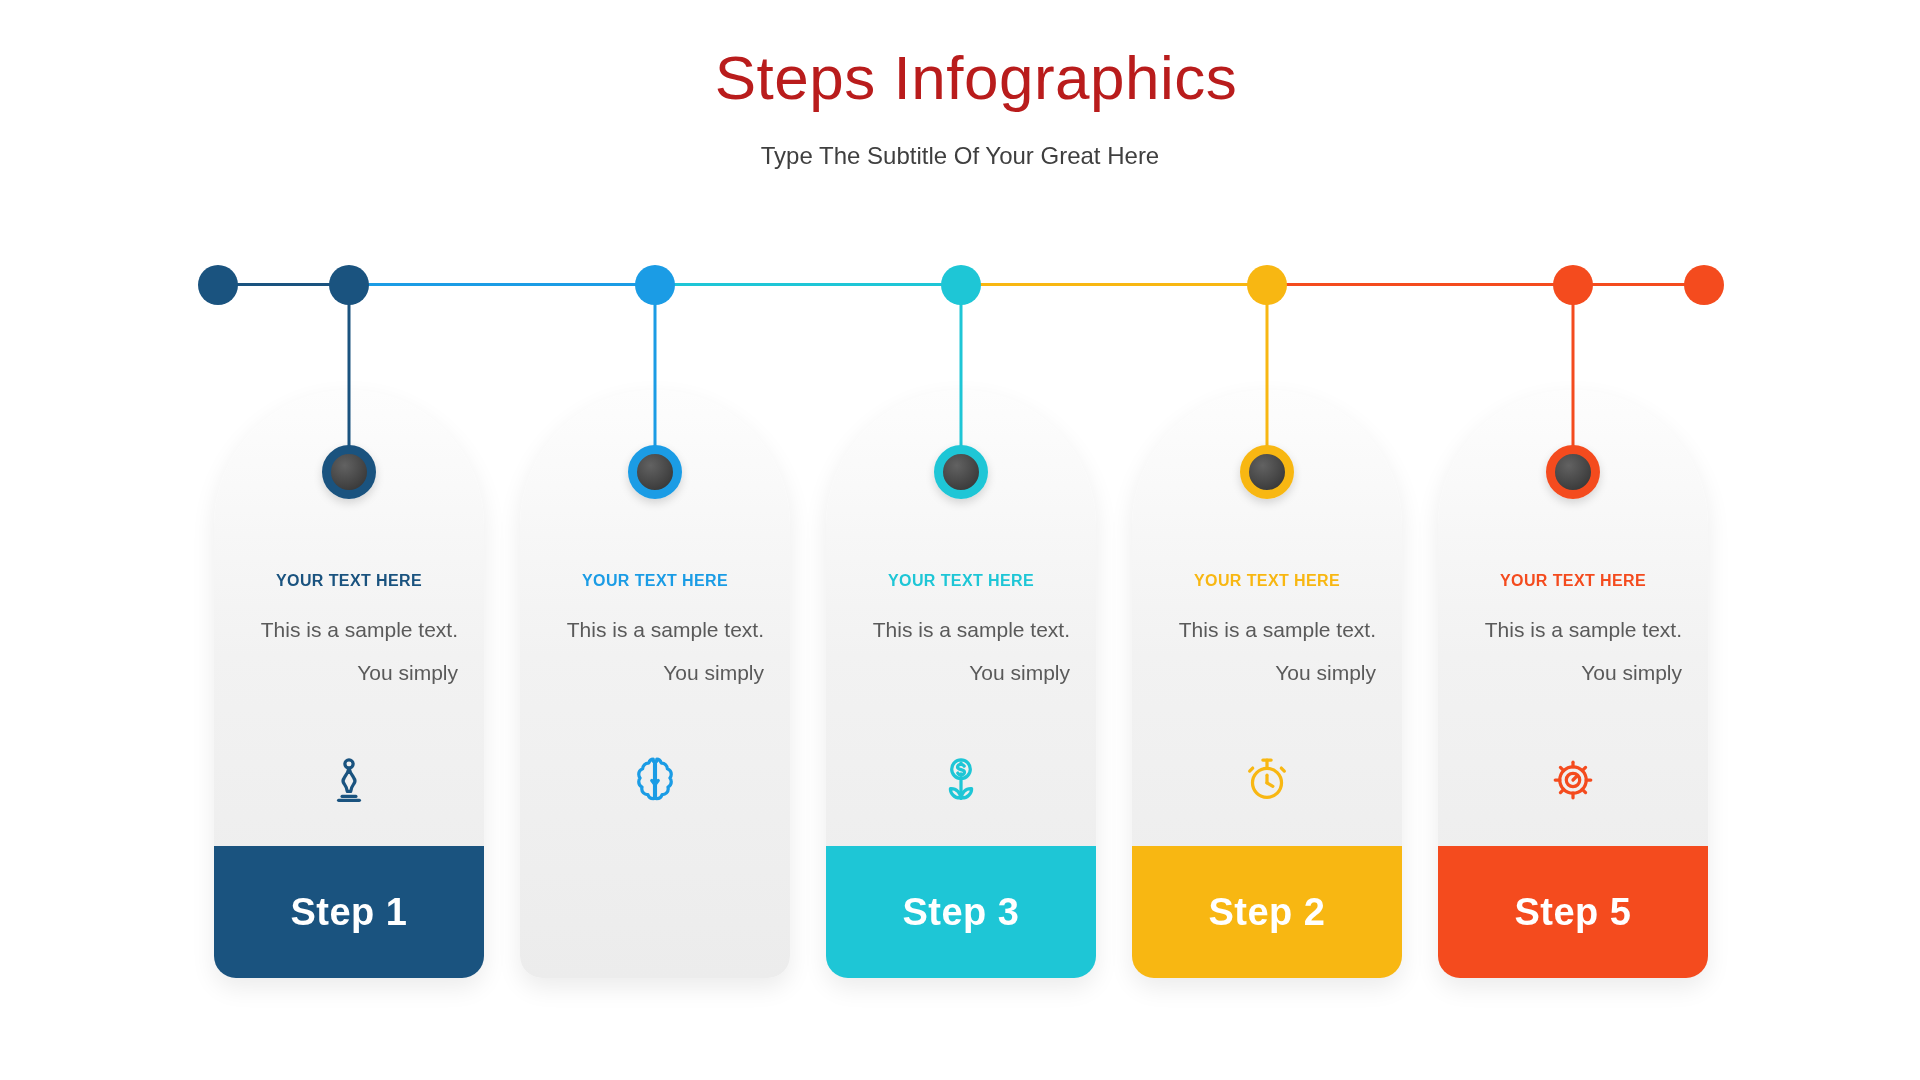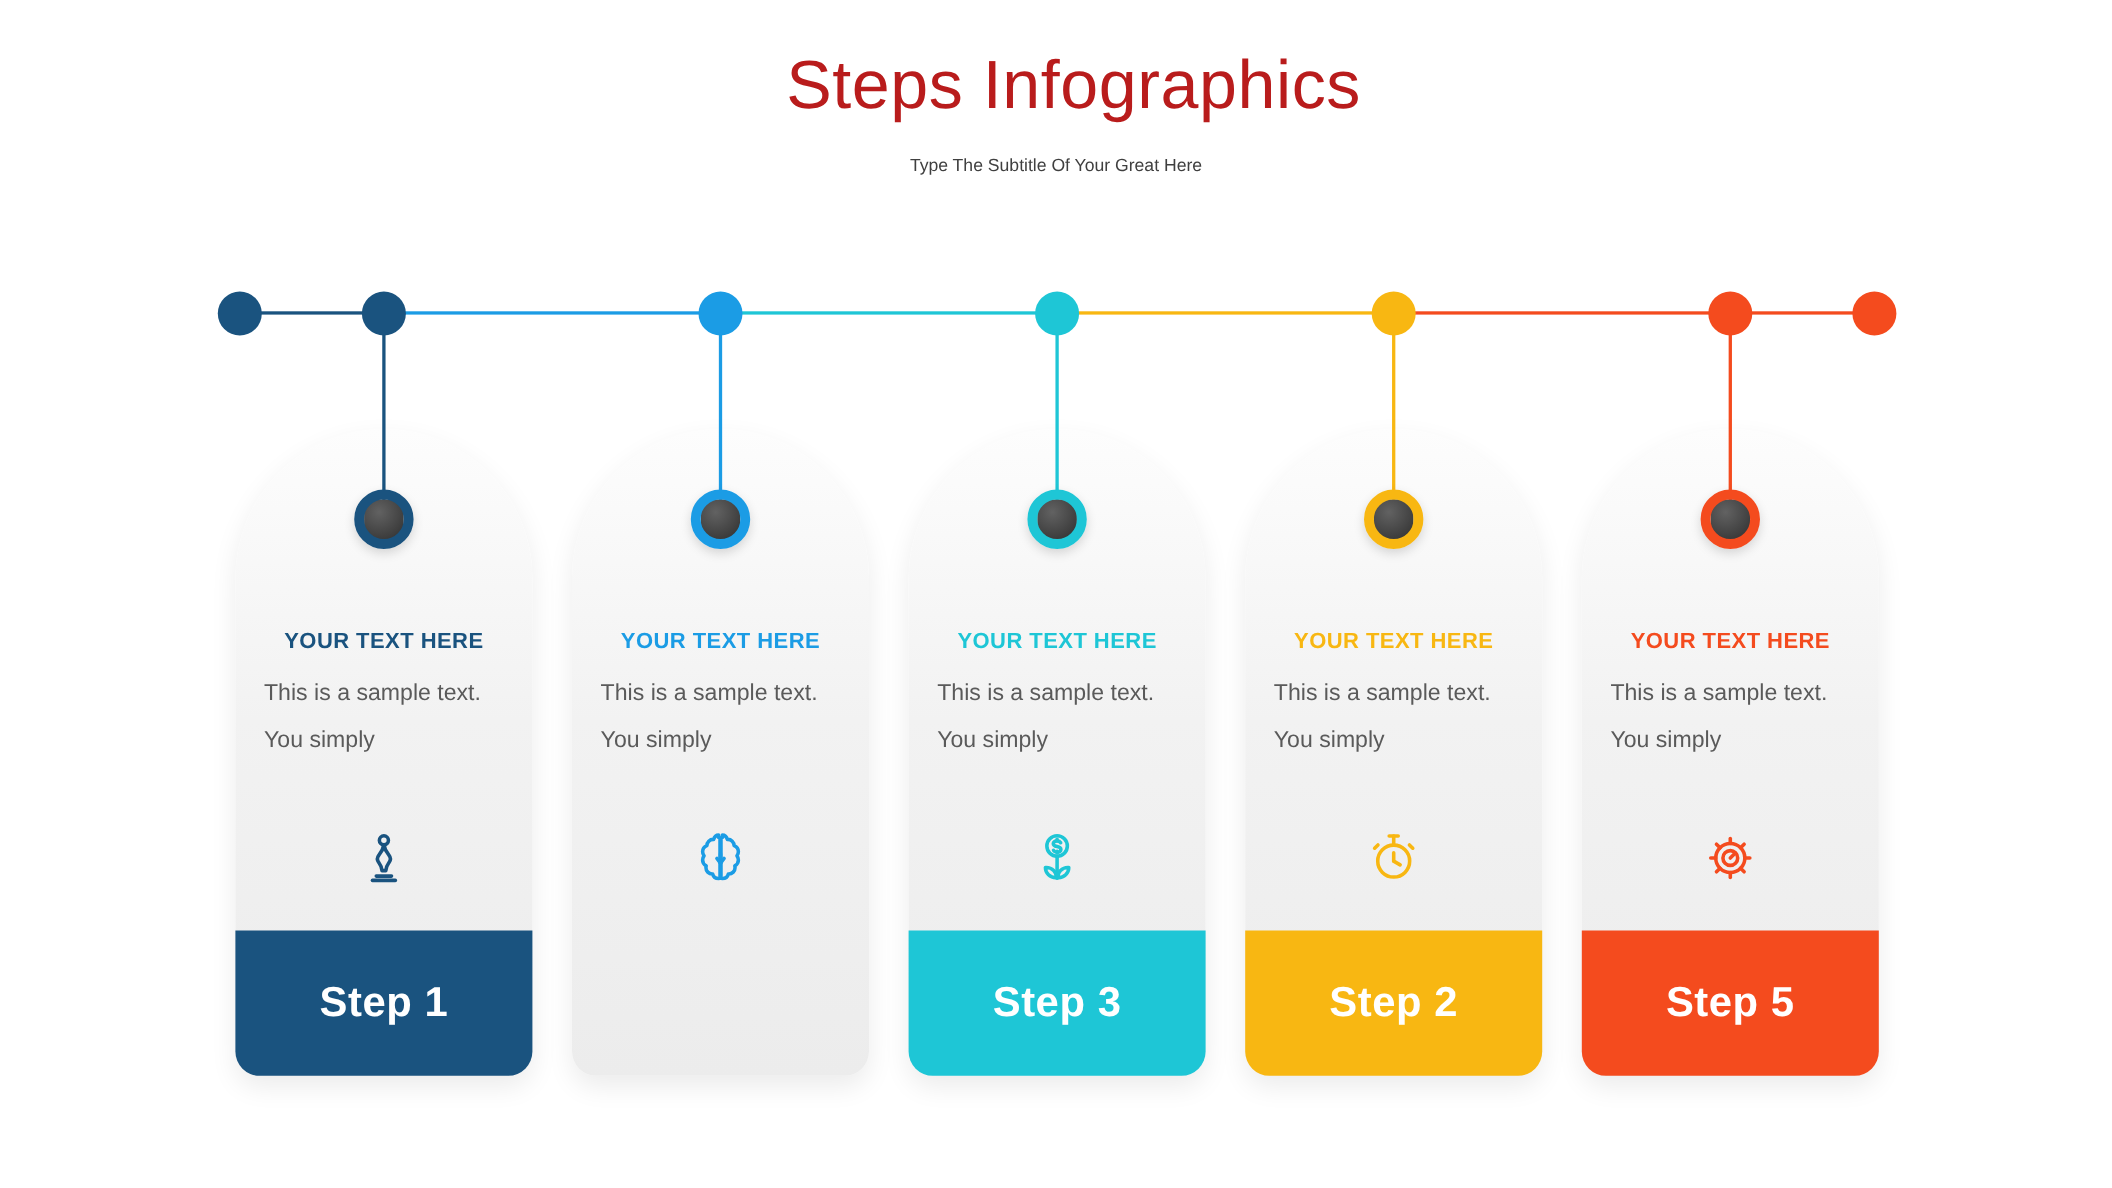--- a/index.html
+++ b/index.html
@@ -11,21 +11,21 @@
   }
 
   
   .title {
     position:absolute; top:42px; left:16px; width:100%;
     text-align:center; font-size:62px; font-weight:400;
     color:#b91c1c; letter-spacing:.5px;
   }
   .subtitle {
     position:absolute; top:142px; left:0; width:100%;
-    text-align:center; font-size:16px; font-weight:400; color:#3f3f3f;
+    text-align:center; font-size:24px; font-weight:400; color:#3f3f3f;
   }
 
   
   .tl-seg {
     position:absolute; top:283px; height:3px;
     background:var(--accent); z-index:4;
   }
   .tl-node {
     position:absolute; top:265px; width:40px; height:40px;
     border-radius:50%; background:var(--accent);
@@ -47,26 +47,26 @@
   .card-ring {
     position:absolute; top:445px; width:54px; height:54px;
     border:9px solid var(--accent); border-radius:50%;
     background:radial-gradient(circle at 38% 32%, #626262, #3a3a3a 78%);
     transform:translateX(-50%);
     box-shadow:0 4px 10px rgba(0,0,0,.15);
     z-index:3;
   }
   .card-heading {
     position:absolute; top:182px; left:0; width:100%;
-    text-align:center; font-size:20px; font-weight:bold;
+    text-align:center; font-size:16px; font-weight:bold;
     letter-spacing:.4px; color:var(--accent);
   }
   .card-body {
     position:absolute; top:218px; left:26px; right:26px;
-    text-align:left; font-size:21px; line-height:43px; color:#5a5a5a;
+    text-align:right; font-size:21px; line-height:43px; color:#5a5a5a;
   }
   .card-icon {
     position:absolute; top:364px; left:50%; transform:translateX(-50%);
     width:52px; height:52px; color:var(--accent);
   }
   .card-icon svg {
     width:52px; height:52px; fill:none; stroke:currentColor;
     stroke-width:1.5; stroke-linecap:round; stroke-linejoin:round;
   }
   .card-bar {

